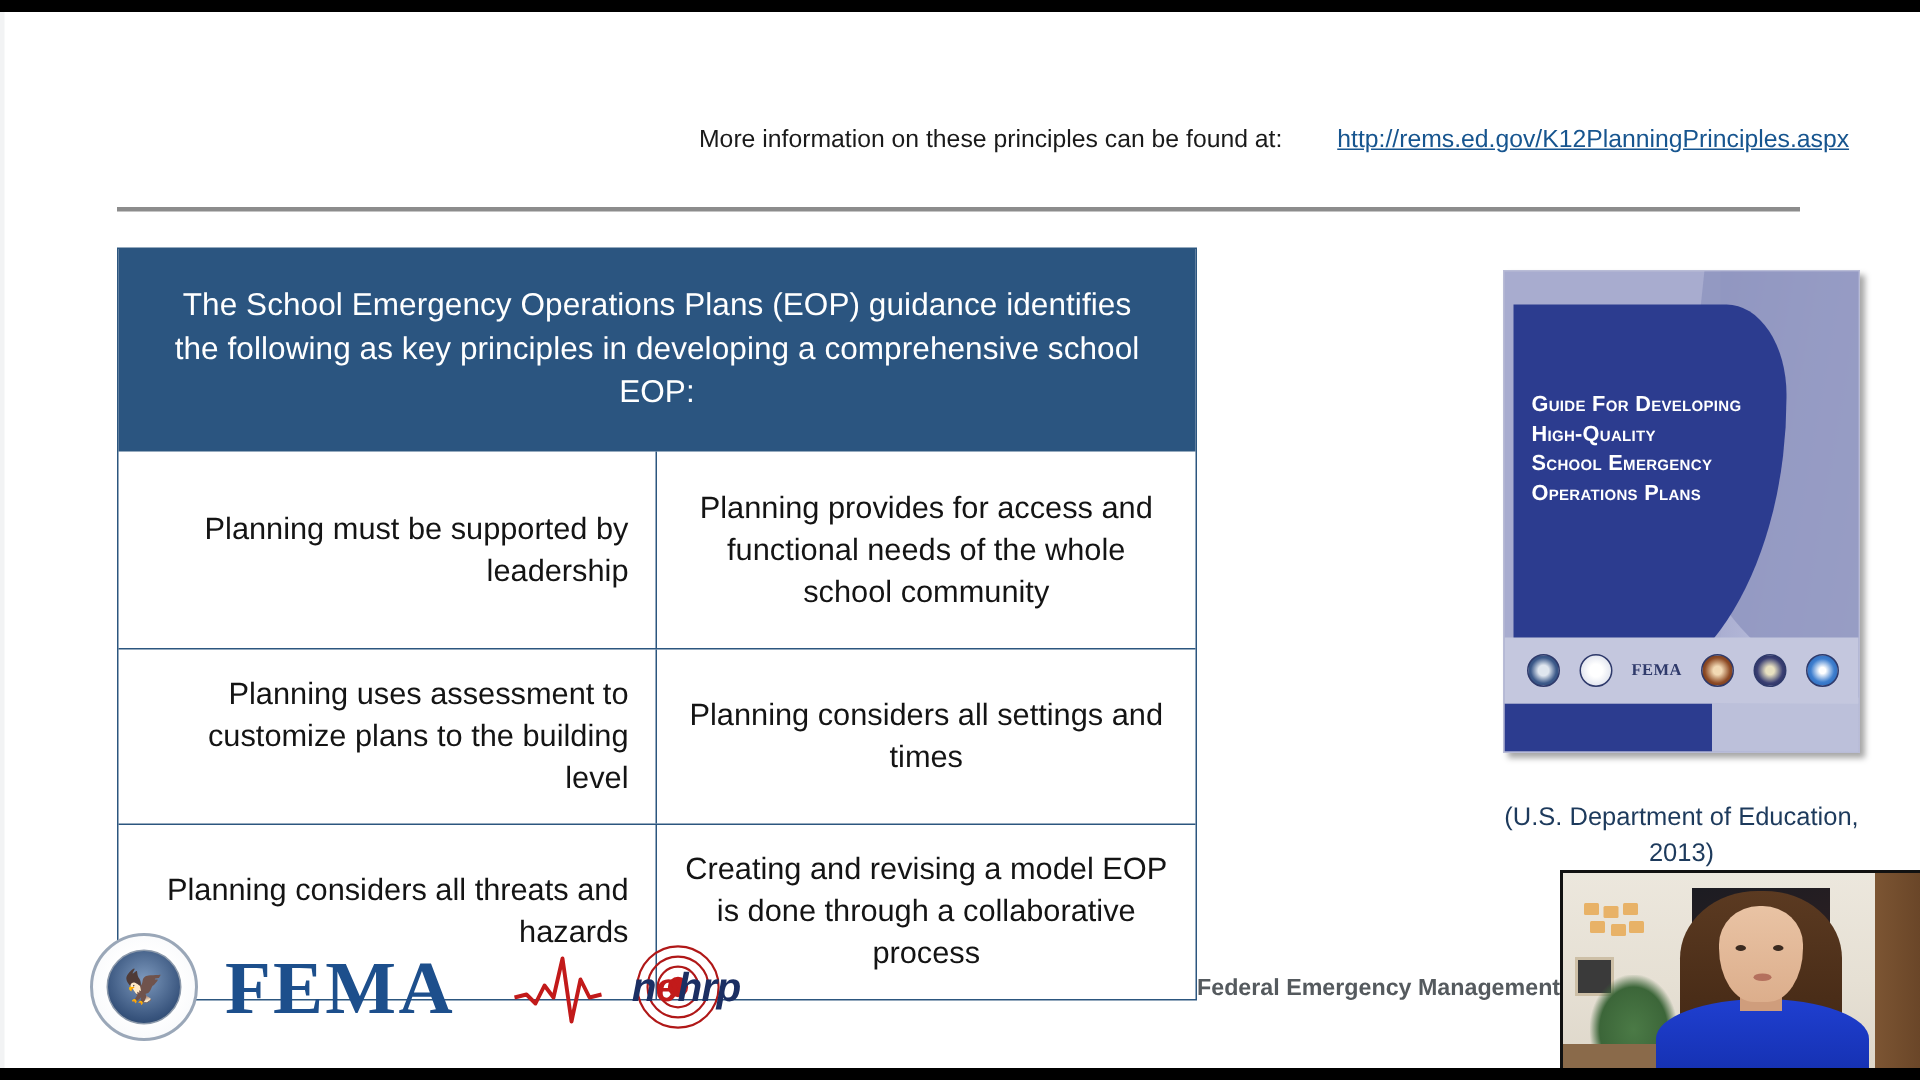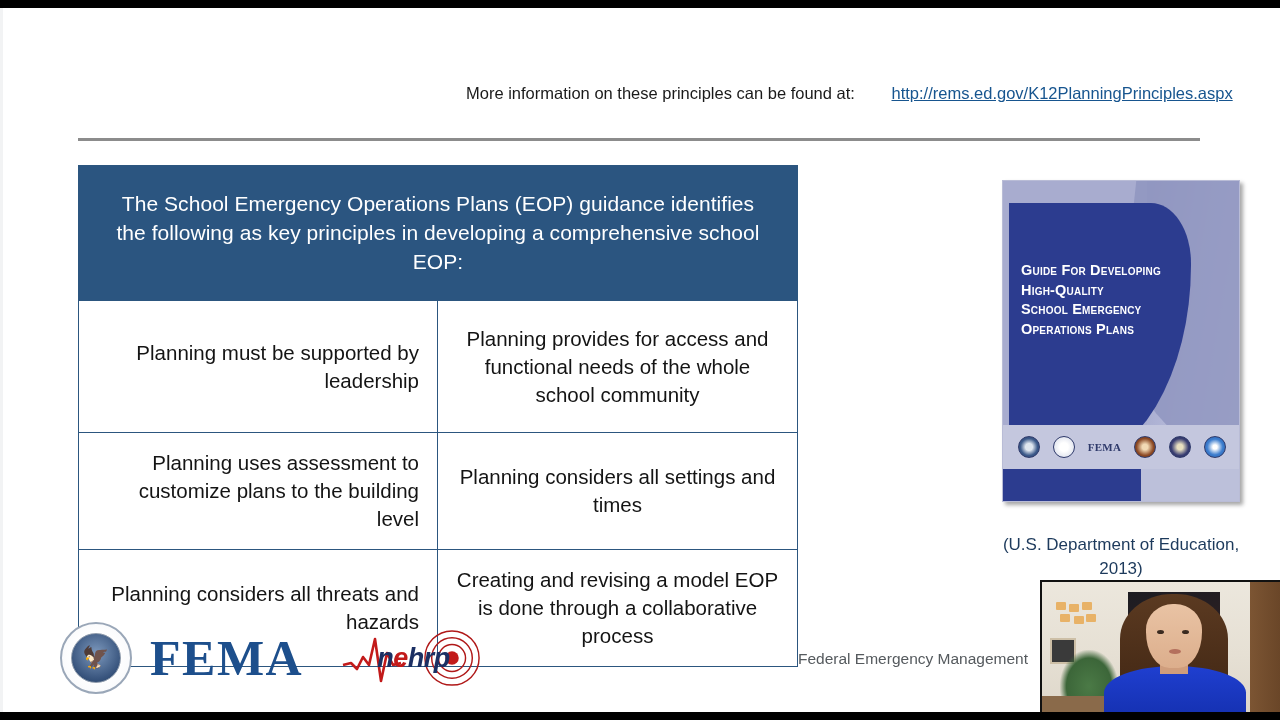--- a/index.html
+++ b/index.html
@@ -228,29 +228,31 @@
     width: 58px; height: 58px;
   }
   .nehrp-word {
     position: absolute;
     left: 30px; top: 16px;
     font-size: 27px;
     font-weight: bold;
     font-style: italic;
     color: #1b2f63;
     letter-spacing: -0.5px;
+    padding-left: 44px;
   }
   .nehrp-word .hl { color: #c21a1a; }
 
   .footer-text {
     position: absolute;
     left: 798px; bottom: 44px;
     font-size: 15.5px;
     color: #555a5e;
     white-space: nowrap;
+    font-weight: bold;
   }
 
   
   .webcam-pip {
     position: absolute;
     right: 0; bottom: 0;
     width: 240px; height: 132px;
     background: #1a1a1a;
     border-top: 2px solid #111;
     border-left: 2px solid #111;

